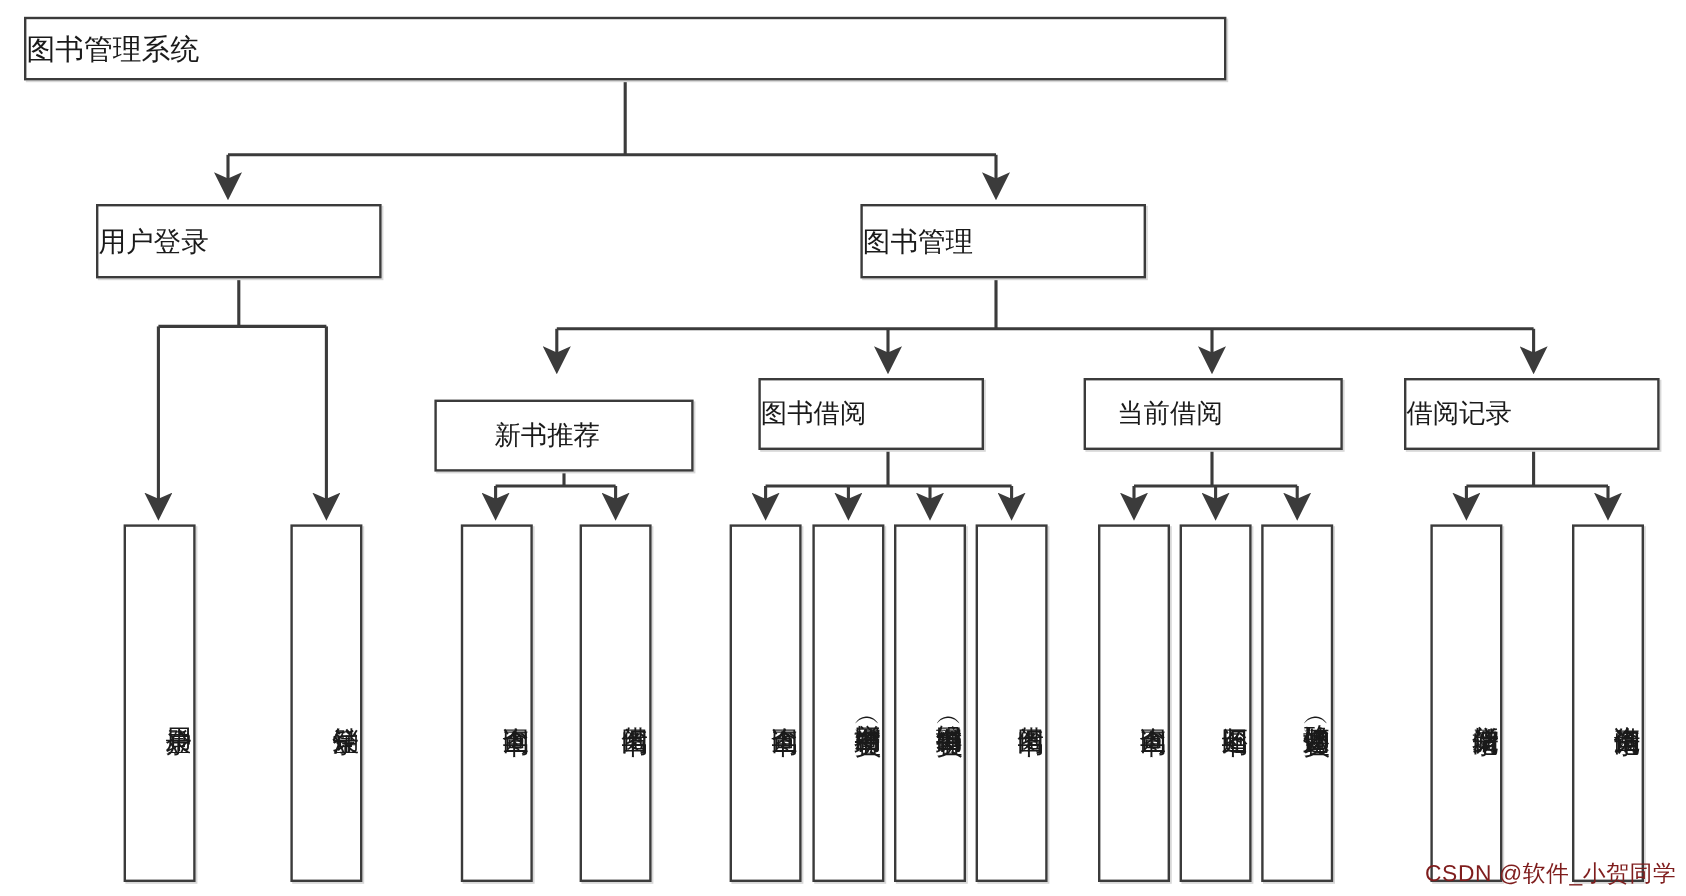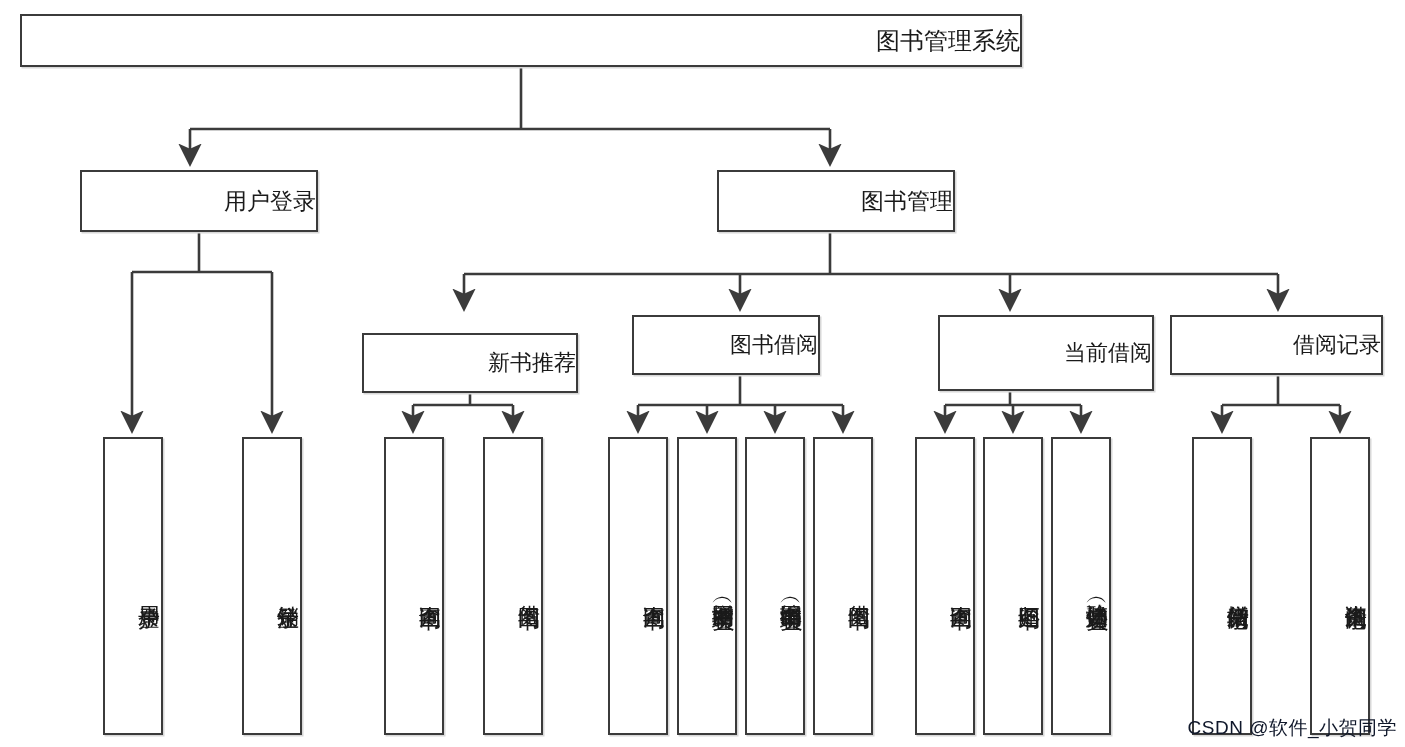--- a/index.html
+++ b/index.html
@@ -17,21 +17,21 @@
     background: #ffffff;
     overflow: hidden;
   }
   .node {
     position: absolute;
     box-sizing: border-box;
     border: 2.5px solid #3b3b3b;
     background: #ffffff;
     display: flex;
     align-items: center;
-    justify-content: flex-end;
+    justify-content: flex-start;
     text-align: center;
     color: #1a1a1a;
     box-shadow: 1.5px 1.5px 0 0 #d8d8d8;
   }
   .node.root {
     font-size: 24px;
   }
   .node.lvl2 {
     font-size: 23px;
   }
@@ -58,21 +58,21 @@
     top: 0;
     width: 1405px;
     height: 747px;
     pointer-events: none;
   }
   .watermark {
     position: absolute;
     right: 8px;
     bottom: 6px;
     font-size: 19px;
-    color: #0f172a;
+    color: #7f1d1d;
     letter-spacing: 0.5px;
     white-space: nowrap;
   }
 </style>
 </head>
 <body>
 
 <div id="canvas">
 
   <svg class="edges" viewBox="0 0 1405 747">
@@ -135,21 +135,21 @@
   <div class="node lvl2" style="left:717px; top:170px; width:238px; height:62px;">
     <span>图书管理</span>
   </div>
 
   <div class="node lvl3" style="left:362px; top:333px; width:216px; height:60px;padding-left:48px;">
     <span>新书推荐</span>
   </div>
   <div class="node lvl3" style="left:632px; top:315px; width:188px; height:60px;">
     <span>图书借阅</span>
   </div>
-  <div class="node lvl3" style="left:938px; top:315px; width:216px; height:76px;">
+  <div class="node lvl3" style="left:903px; top:315px; width:216px; height:60px;padding-left:26px;">
     <span>当前借阅</span>
   </div>
   <div class="node lvl3" style="left:1170px; top:315px; width:213px; height:60px;">
     <span>借阅记录</span>
   </div>
 
   <div class="node leaf" style="left:103px; top:437px; width:60px; height:298px;">
     <span class="leaf-label">用户登录</span>
   </div>
   <div class="node leaf" style="left:242px; top:437px; width:60px; height:298px;">

